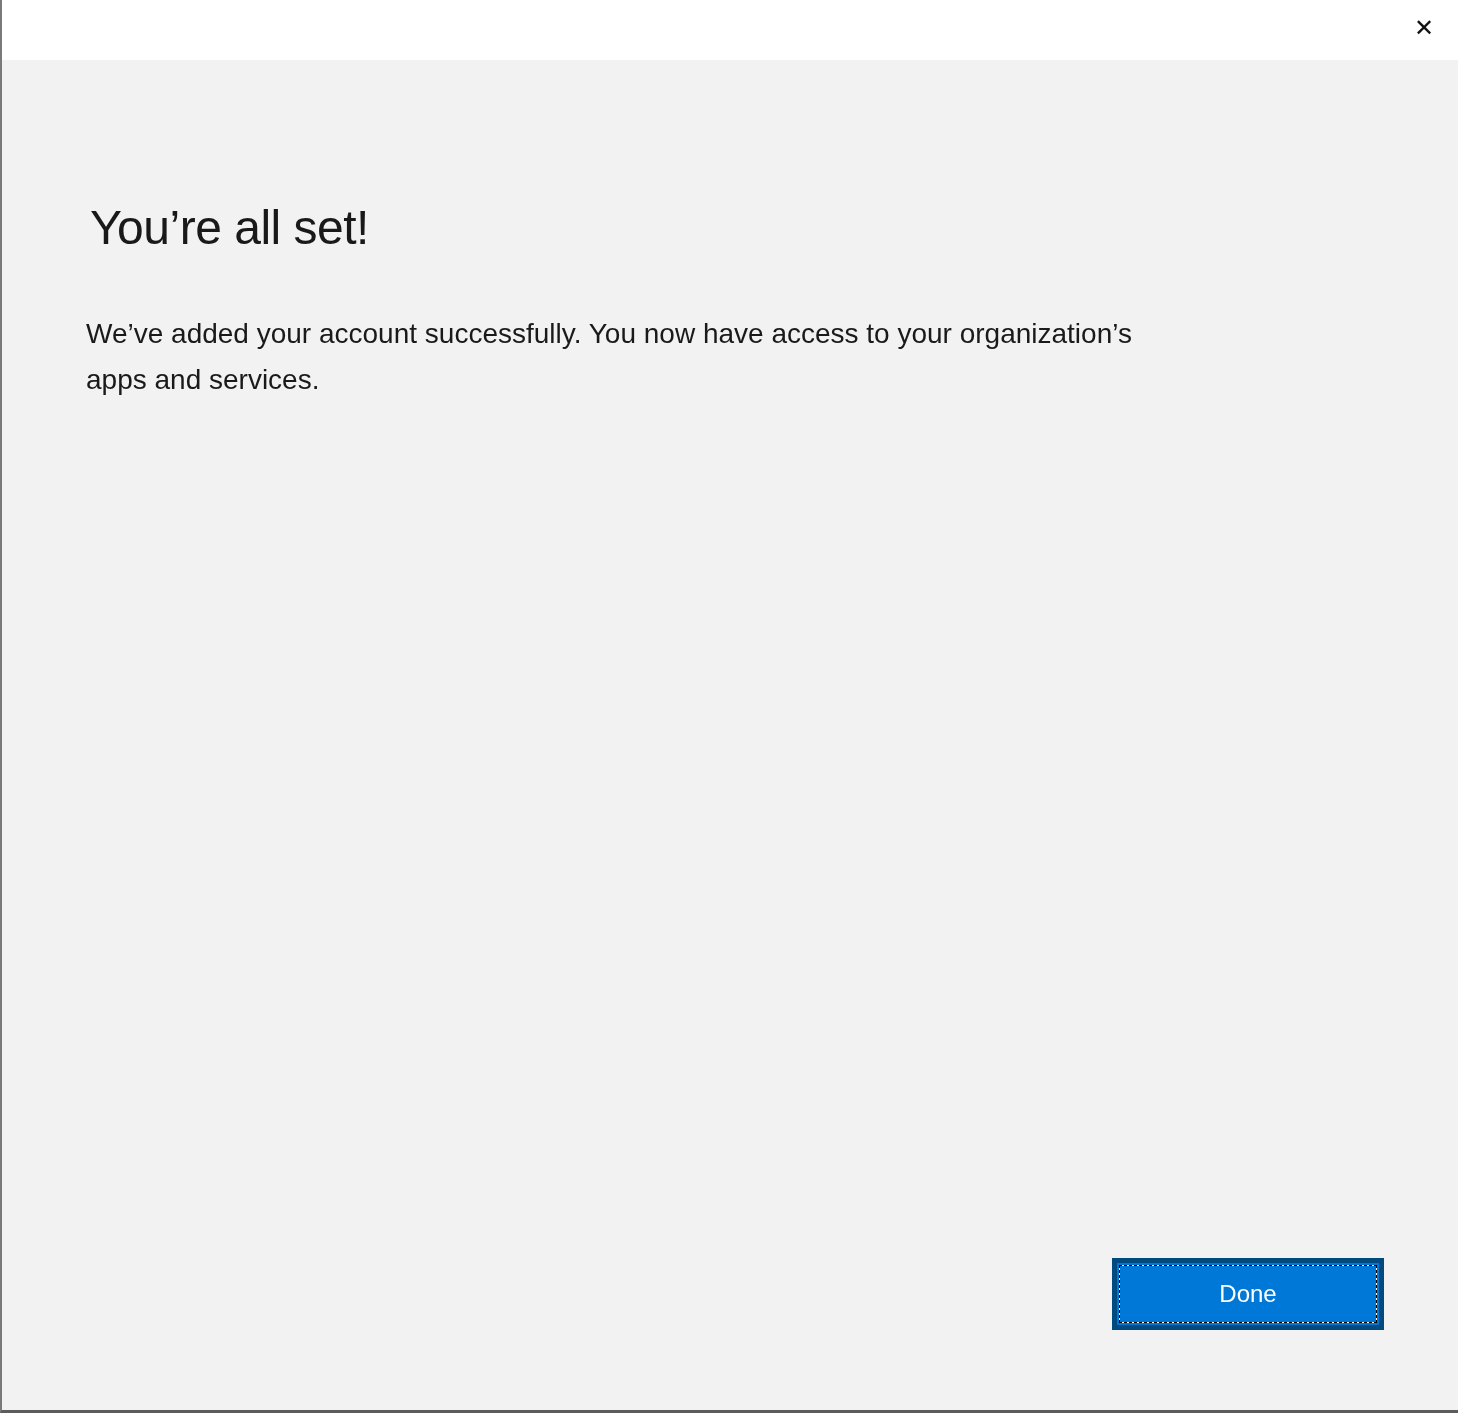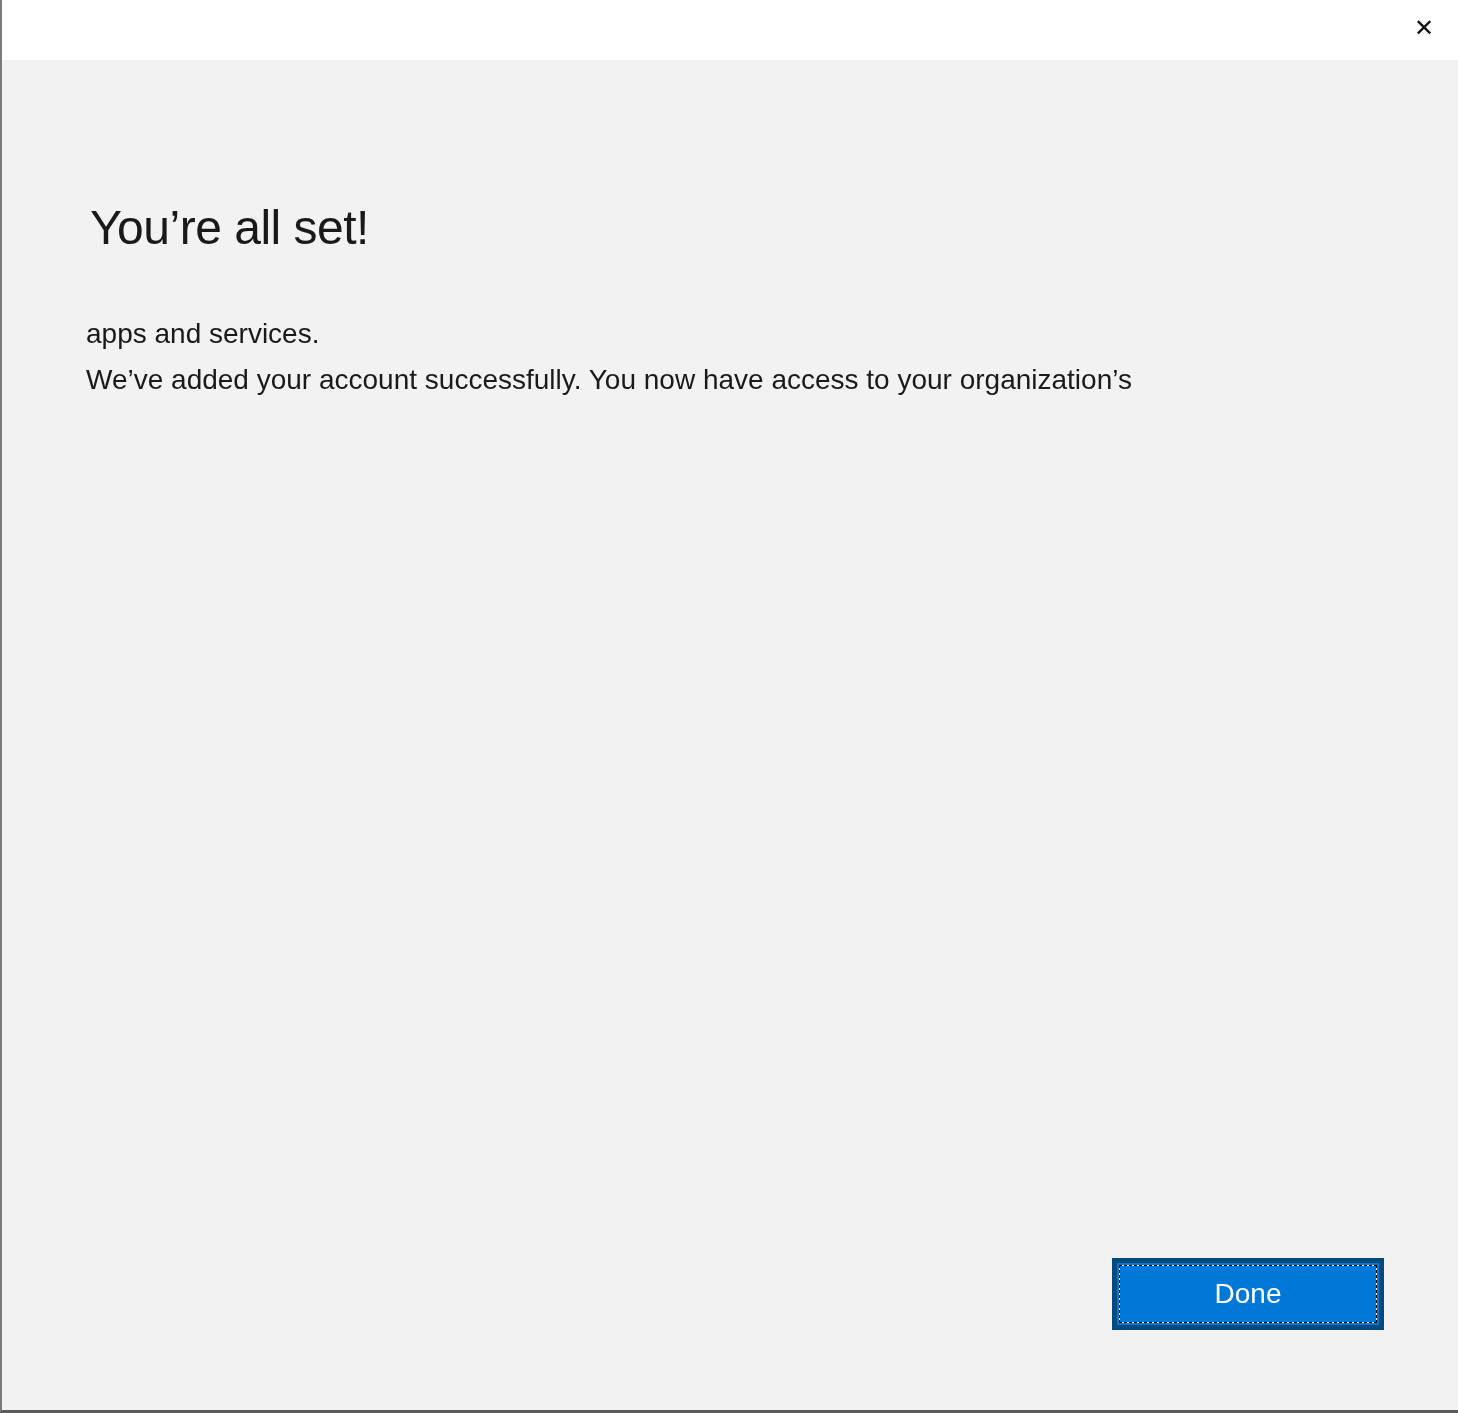--- a/index.html
+++ b/index.html
@@ -72,21 +72,21 @@
     padding: 0;
     cursor: pointer;
     display: flex;
     align-items: center;
     justify-content: center;
   }
   .done-button .label {
     position: relative;
     z-index: 2;
     color: #ffffff;
-    font-size: 28px;
+    font-size: 24px;
     font-weight: 400;
     font-family: "Liberation Sans", "DejaVu Sans", sans-serif;
   }
   
   .focus-rect {
     position: absolute;
     inset: 2px;
     border: 1px solid #ffffff;
     pointer-events: none;
   }
@@ -104,22 +104,22 @@
 
   <div class="titlebar">
     <button class="close-button">
       <span class="glyph">✕</span>
     </button>
   </div>
 
   <div class="content">
     <h1 class="page-title">You’re all set!</h1>
     <p class="body-text">
+      <span>We’ve added your account successfully. You now have access to your organization’s</span>
       <span>apps and services.</span>
-      <span>We’ve added your account successfully. You now have access to your organization’s</span>
     </p>
   </div>
 
   <button class="done-button">
     <span class="focus-rect"></span>
     <span class="label">Done</span>
   </button>
 
 </div>
 

